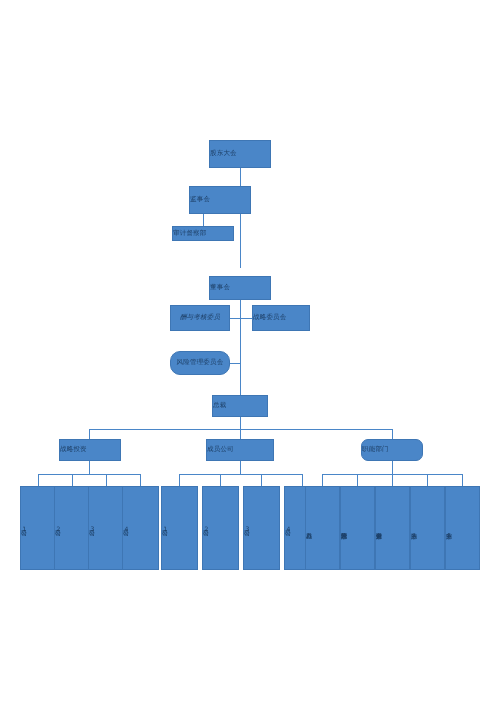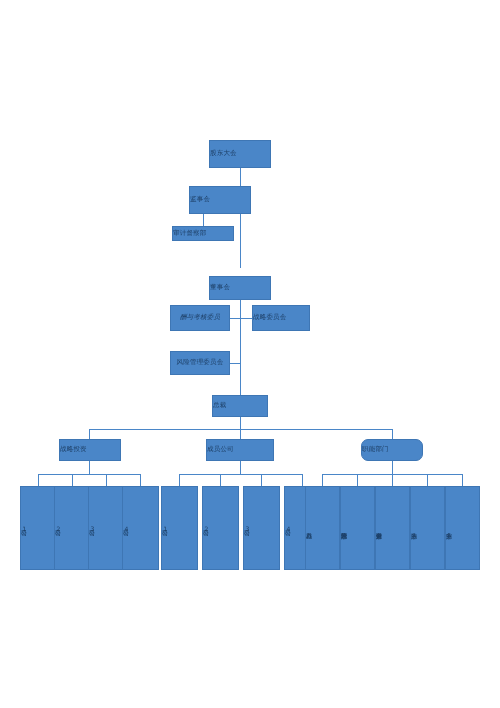--- a/index.html
+++ b/index.html
@@ -78,21 +78,21 @@
   <div class="box" style="left:252px;top:305px;width:58px;height:26px;">
     <span class="lbl">战略委员会</span>
   </div>
 
   <div class="ln hln" style="left:228px;top:318px;width:13px;"></div>
   <div class="box clipped" style="left:170px;top:305px;width:60px;height:26px;font-style:italic;">
     <span class="lbl">酬与考核委员</span>
   </div>
 
   <div class="ln hln" style="left:228px;top:363px;width:13px;"></div>
-  <div class="box clipped" style="left:170px;top:351px;width:60px;height:24px;">
+  <div class="box clipped" style="left:170px;top:351px;width:60px;height:24px;border-radius:10px;">
     <span class="lbl">风险管理委员会</span>
   </div>
 
   <div class="box" style="left:212px;top:395px;width:56px;height:22px;">
     <span class="lbl">总裁</span>
   </div>
 
   <div class="ln vln" style="left:240px;top:417px;height:12px;"></div>
   <div class="ln hln" style="left:89px;top:429px;width:303px;"></div>
 

